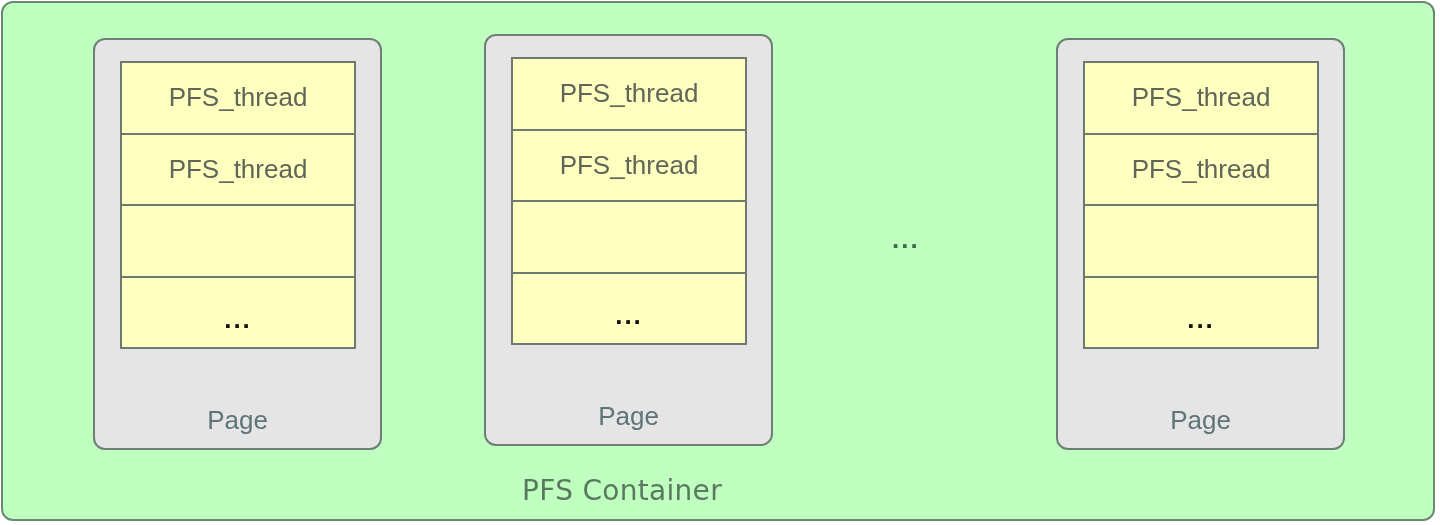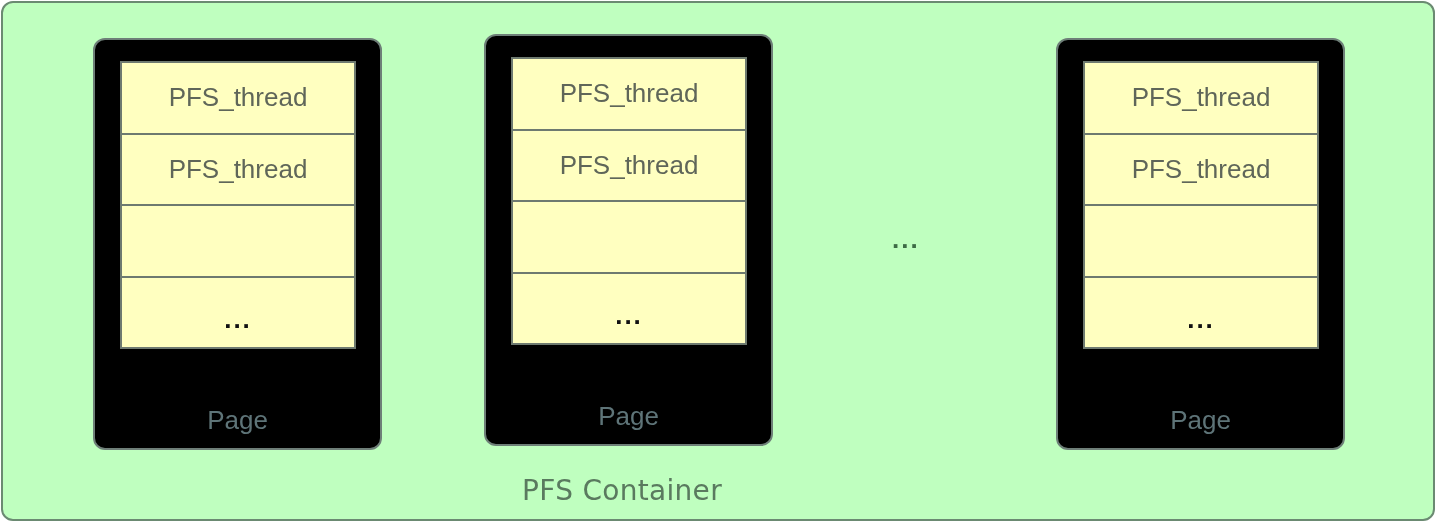--- a/index.html
+++ b/index.html
@@ -2,21 +2,21 @@
 <html><head>
 <meta charset="utf-8">
 <style>
   html, body { margin: 0; padding: 0; }
   body { width: 1440px; height: 525px; background: #ffffff; position: relative; overflow: hidden;
          font-family: "Liberation Sans", "DejaVu Sans", sans-serif; }
   .container { position: absolute; left: 1px; top: 1px; width: 1434px; height: 520px;
                background: #bfffbf; border: 2px solid #6b8a72; border-radius: 12px; box-sizing: border-box; }
   .container-label { position: absolute; left: 0; width: 1244px; top: 474px; text-align: center;
                      font-size: 28px; color: #5a7a5f; font-family: "DejaVu Sans", sans-serif; letter-spacing: 0.3px; }
-  .page { position: absolute; width: 289px; height: 412px; background: #000000;
+  .page { position: absolute; width: 289px; height: 412px; background: #e5e5e5;
           border: 2px solid #6e7f78; border-radius: 12px; box-sizing: border-box; }
   .slots { position: absolute; left: 25px; top: 21px; width: 236px; height: 288px;
            border: 2px solid #6e7a70; box-sizing: border-box; background: #ffffc0; }
   .slot { height: 71.5px; border-bottom: 2px solid #6e7a70; box-sizing: border-box;
           display: flex; align-items: center; justify-content: center;
           font-size: 26px; color: #5f6659; }
   .slot:last-child { border-bottom: none; }
   .slot.dots { color: #111; font-weight: bold; font-size: 26px; letter-spacing: 2px; padding-top: 12px; }
   .page-label { position: absolute; left: 0; right: 0; bottom: 12px; text-align: center;
                 font-size: 26px; color: #5e7478; margin-top: 39px; }

